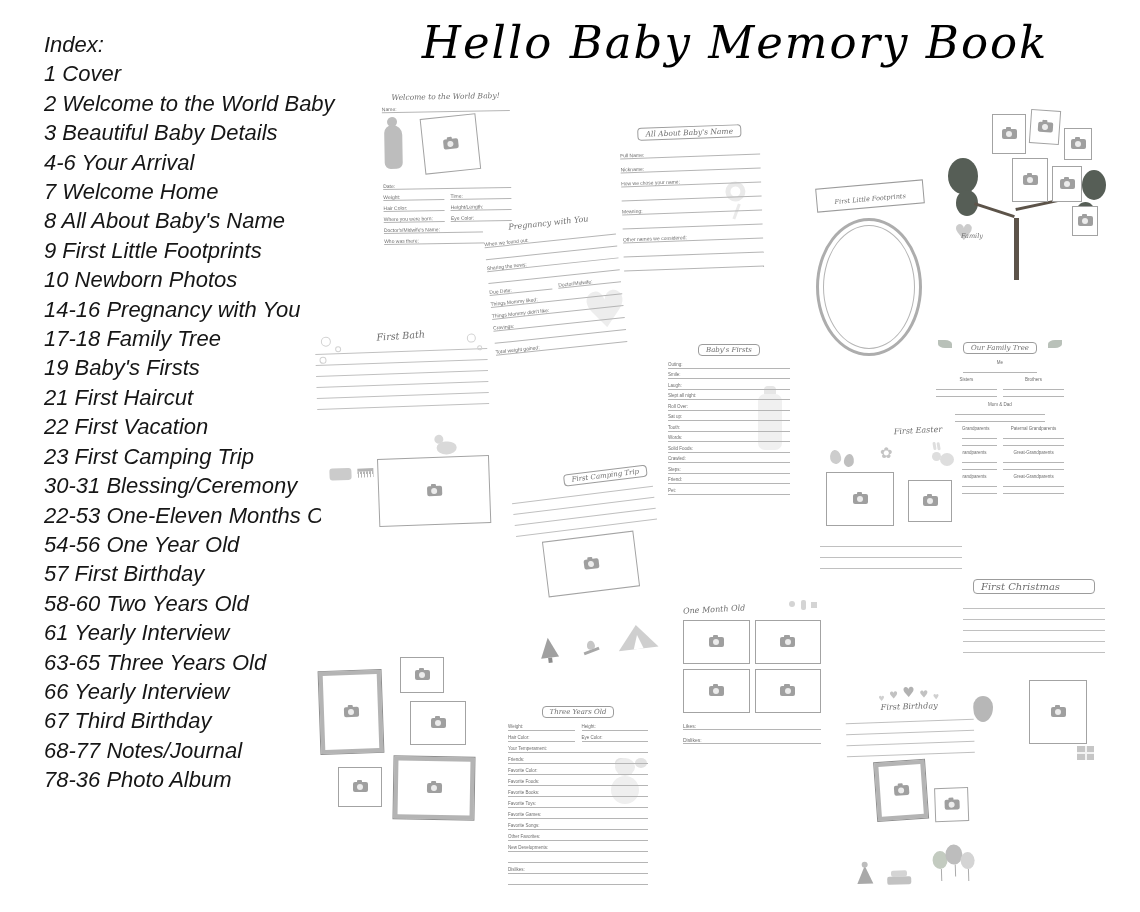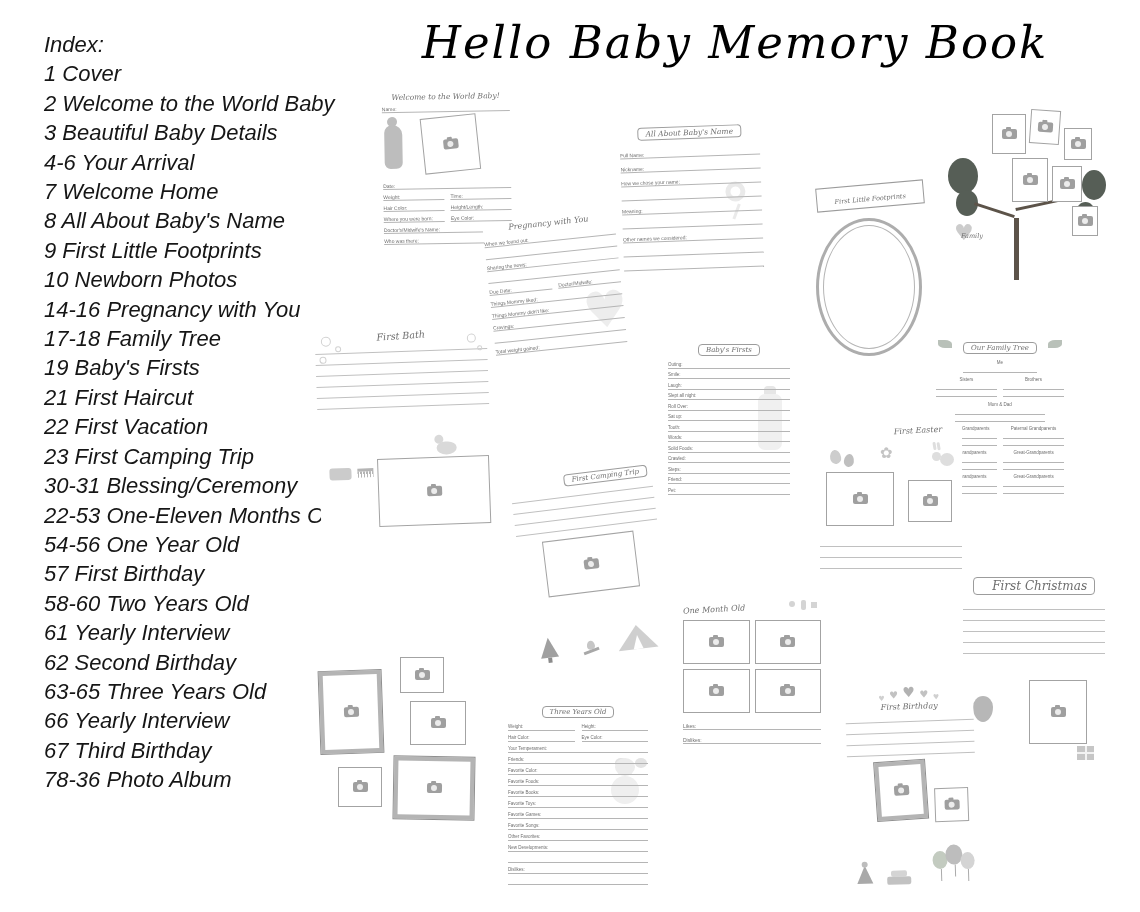--- a/index.html
+++ b/index.html
@@ -99,24 +99,24 @@
       <div class="idx-item">19 Baby's Firsts</div>
       <div class="idx-item">21 First Haircut</div>
       <div class="idx-item">22 First Vacation</div>
       <div class="idx-item">23 First Camping Trip</div>
       <div class="idx-item">30-31 Blessing/Ceremony</div>
       <div class="idx-item">22-53 One-Eleven Months Old</div>
       <div class="idx-item">54-56 One Year Old</div>
       <div class="idx-item">57 First Birthday</div>
       <div class="idx-item">58-60 Two Years Old</div>
       <div class="idx-item">61 Yearly Interview</div>
-      <div class="idx-item">62 Second Birthday</div>
       <div class="idx-item">63-65 Three Years Old</div>
       <div class="idx-item">66 Yearly Interview</div>
       <div class="idx-item">67 Third Birthday</div>
+      <div class="idx-item">68-77 Notes/Journal</div>
       <div class="idx-item">78-36 Photo Album</div>
     </div>
 </div>
 
 <div class="page" style="left:383px;top:92px;width:128px;height:172px;transform:rotate(-1deg)">
   <div class="pt script" style="font-size:7.5px">Welcome to the World Baby!</div>
   <div class="fld">
       <span class="lab">Name:</span>
     </div>
   <div class="photo-zone" style="height:66px">
@@ -462,21 +462,21 @@
   <div class="fld" style="margin-top:6px">
         <span class="lab">Likes:</span>
       </div>
       <div class="fld" style="margin-top:6px">
         <span class="lab">Dislikes:</span>
       </div>
     </div>
 </div>
 
 <div class="page" style="left:963px;top:576px;width:142px;height:190px">
-  <div style="text-align:center"><span class="tbox script" style="font-size:12px;width:86%;text-align:right">First Christmas</span></div>
+  <div style="text-align:center"><span class="tbox script" style="font-size:10px;width:86%;text-align:left">First Christmas</span></div>
   <div class="blank" style="margin-top:4px"></div>
   <div class="blank"></div>
   <div class="blank"></div>
   <div class="blank"></div>
   <div class="blank"></div>
   <div class="cone" style="left:10px;top:120px;width:20px;height:26px"></div>
   <div class="frame abs" style="left:66px;top:104px;width:58px;height:64px">
       <span class="cam"></span>
     </div>
   <div class="gift" style="left:114px;top:170px;width:17px;height:14px"></div>

